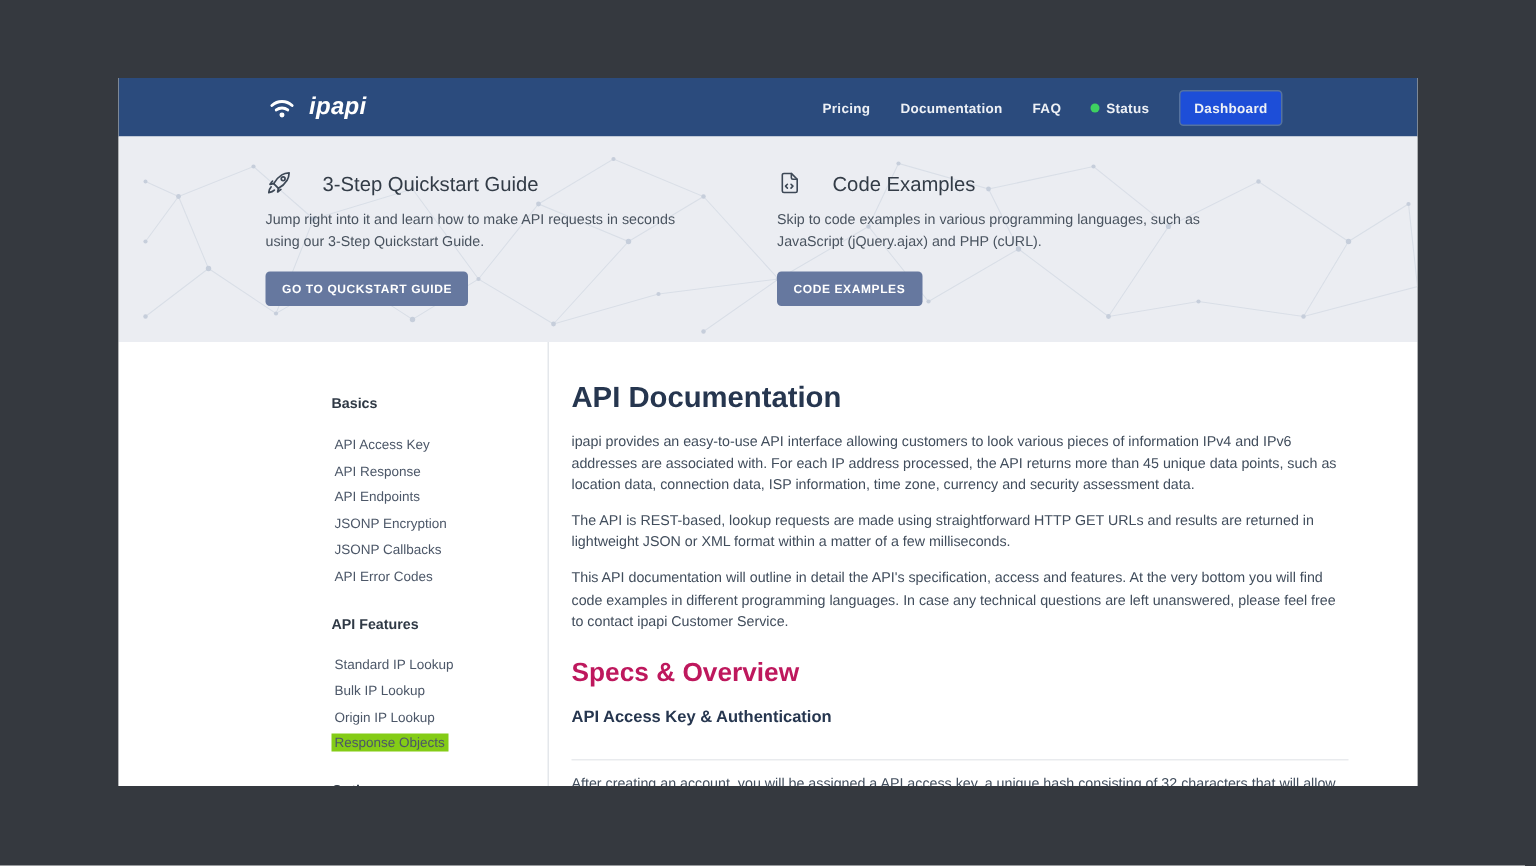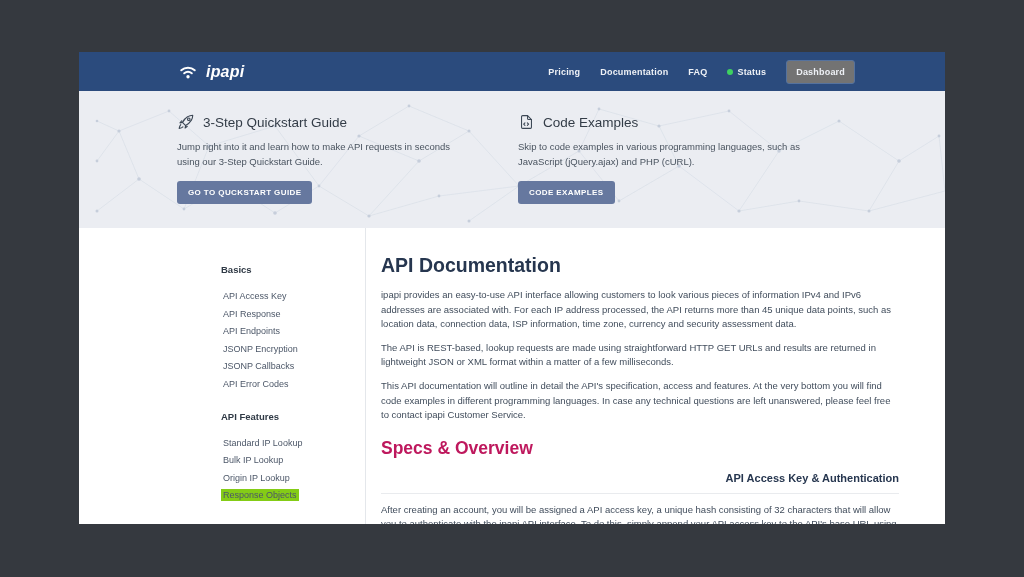--- a/index.html
+++ b/index.html
@@ -18,29 +18,29 @@
   .inner { width: 678px; margin-left: 98px; }
 
   
   .navbar { height: 39px; background: #2b4b7d; }
   .navbar .inner { height: 100%; display: flex; align-items: center; justify-content: space-between; }
   .brand { display: flex; align-items: center; gap: 7px; cursor: pointer; }
   .brand-text { color: #ffffff; font-size: 16px; font-weight: 700; letter-spacing: .2px; font-style: italic; }
   .nav-links { display: flex; align-items: center; gap: 20px; }
   .nav-link { color: #eef1f6; font-size: 9px; font-weight: 700; letter-spacing: .2px; cursor: pointer; display: flex; align-items: center; gap: 4px; }
   .status-dot { width: 6px; height: 6px; border-radius: 50%; background: #3ed160; display: inline-block; }
-  .nav-btn { background: #737373; border: 1px solid #55729e; border-radius: 3px; padding: 6px 9px; }
+  .nav-btn { background: #1d4ed8; border: 1px solid #55729e; border-radius: 3px; padding: 6px 9px; }
 
   
   .hero { height: 137px; background: #ebedf2; position: relative; overflow: hidden; }
   .hero svg.pattern { position: absolute; left: 0; top: 0; }
   .hero .inner { position: relative; display: flex; padding-top: 22px; }
   .hero-card { width: 341px; }
   .hero-card.right { width: 337px; }
-  .hero-title-row { display: flex; align-items: center; gap: 8px; }
+  .hero-title-row { display: flex; align-items: center; gap: 20px; }
   .hero-title { font-size: 13.5px; color: #333c47; font-weight: 400; }
   .hero-desc { margin-top: 9px; font-size: 9.5px; line-height: 1.55; color: #49535f; max-width: 292px; }
   .hero-btn {
     display: inline-block; margin-top: 12px; background: #66789f; color: #ffffff;
     font-size: 8px; font-weight: 700; letter-spacing: .4px; padding: 7px 11px;
     border-radius: 3px; border: none; cursor: pointer;
     font-family: "Liberation Sans", sans-serif;
   }
 
   
@@ -50,21 +50,21 @@
   .side-heading { font-size: 9.5px; font-weight: 700; color: #2f3945; margin-bottom: 13px; }
   .side-item { display: block; font-size: 9px; color: #4c5768; line-height: 17.6px; cursor: pointer; }
   .side-item span { padding: 1px 2px; }
   .side-item.highlight span { background: #84cc16; }
   .side-gap { height: 17px; }
 
   .main { flex: 1; padding: 26px 0 0 15px; }
   .main h1 { font-size: 19.5px; color: #26364f; font-weight: 700; margin-bottom: 11px; }
   .main p { font-size: 9.5px; color: #414d5c; line-height: 14.6px; margin-bottom: 9px; max-width: 518px; }
   .main h2 { font-size: 17.5px; color: #be185d; font-weight: 700; margin-top: 15px; margin-bottom: 13px; }
-  .main h3 { font-size: 11px; color: #26364f; font-weight: 700; margin-bottom: 9px; text-align: right; }
+  .main h3 { font-size: 11px; color: #26364f; font-weight: 700; margin-bottom: 22px; }
   .rule { border: none; border-top: 1px solid #e9ebee; margin: 0 0 9px 0; }
 
   .icon-svg { flex: 0 0 auto; }
 </style>
 </head>
 <body>
 
 <div class="window">
 
   <div class="navbar">

